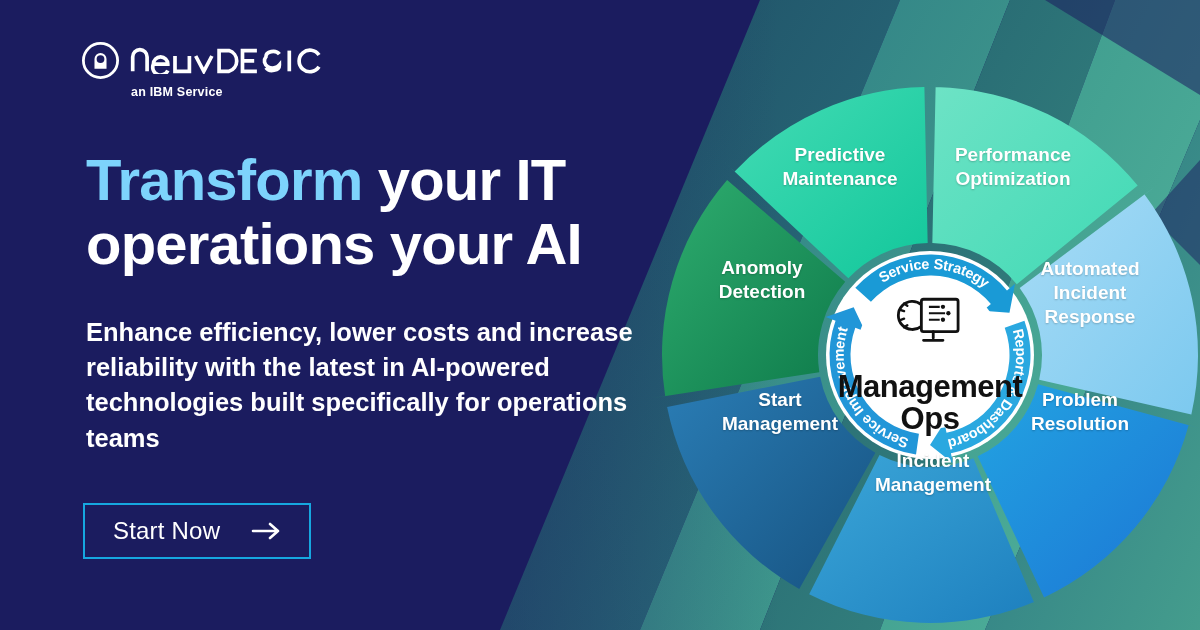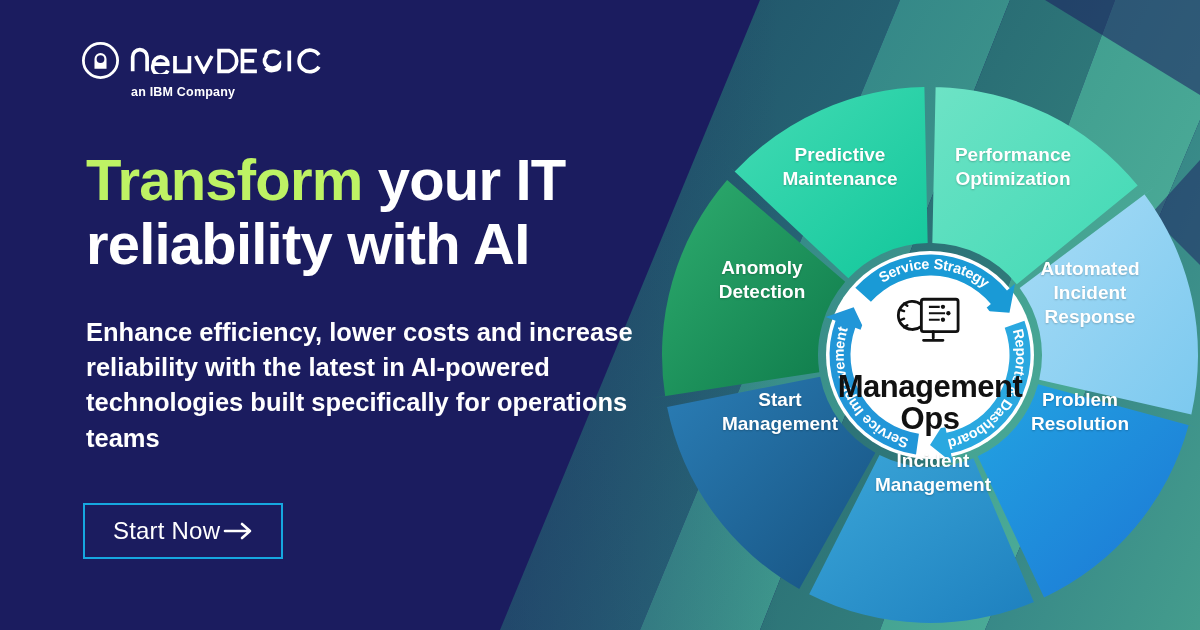--- a/index.html
+++ b/index.html
@@ -26,30 +26,30 @@
   .logo-sub {
     margin-top:6px; margin-left:49px;
     color:#ffffff; font-size:12.5px; font-weight:bold; letter-spacing:.2px;
   }
 
   .headline {
     position:absolute; left:86px; top:148px; width:600px;
     font-size:58px; line-height:1.11; font-weight:bold;
     color:#ffffff; letter-spacing:-0.8px;
   }
-  .hl-accent { color:#bef264; }
+  .hl-accent { color:#7dd3fc; }
 
   .subhead {
     position:absolute; left:86px; top:315px; width:560px;
     font-size:25.5px; line-height:1.38; color:#ffffff; font-weight:bold;
   }
 
   .cta {
     position:absolute; left:83px; top:503px;
-    width:200px; height:56px;
+    width:228px; height:56px;
     border:2px solid #16a7e0;
     display:flex; align-items:center; justify-content:space-between;
     padding:0 26px 0 28px;
     background:transparent; cursor:pointer;
   }
   .cta-label { color:#ffffff; font-size:24px; font-weight:normal; letter-spacing:.2px; }
   .cta-arrow { display:flex; align-items:center; }
 
   
   .wheel-wrap { position:absolute; left:650px; top:75px; width:560px; height:560px; z-index:4; }
@@ -130,24 +130,24 @@
             <path d="M141 4 L125 4 L125 27 L141 27 M125 15.5 L138 15.5"></path>
 
             <path d="M166 8 A8 6 0 0 0 151 11 A7 6 0 0 0 166 20 A8 6 0 0 1 151 23"></path>
 
             <path d="M177 4 L177 27"></path>
 
             <path d="M210 9 A12 12 0 1 0 210 22"></path>
           </g>
         </svg>
       </div>
-      <div class="logo-sub">an IBM Company</div>
+      <div class="logo-sub">an IBM Service</div>
     </div>
 
-    <h1 class="headline"><span class="hl-accent">Transform</span><span> your IT</span><br><span>reliability with AI</span></h1>
+    <h1 class="headline"><span class="hl-accent">Transform</span><span> your IT</span><br><span>operations your AI</span></h1>
 
     <p class="subhead">Enhance efficiency, lower costs and increase reliability with the latest in AI-powered technologies built specifically for operations teams</p>
 
     <div class="cta">
       <span class="cta-label">Start Now</span>
       <span class="cta-arrow">
         <svg width="32" height="20" viewBox="0 0 32 20">
           <path d="M2 10 L27 10 M19 3 L27 10 L19 17" fill="none" stroke="#ffffff" stroke-width="2.6" stroke-linecap="round" stroke-linejoin="round"></path>
         </svg>
       </span>

